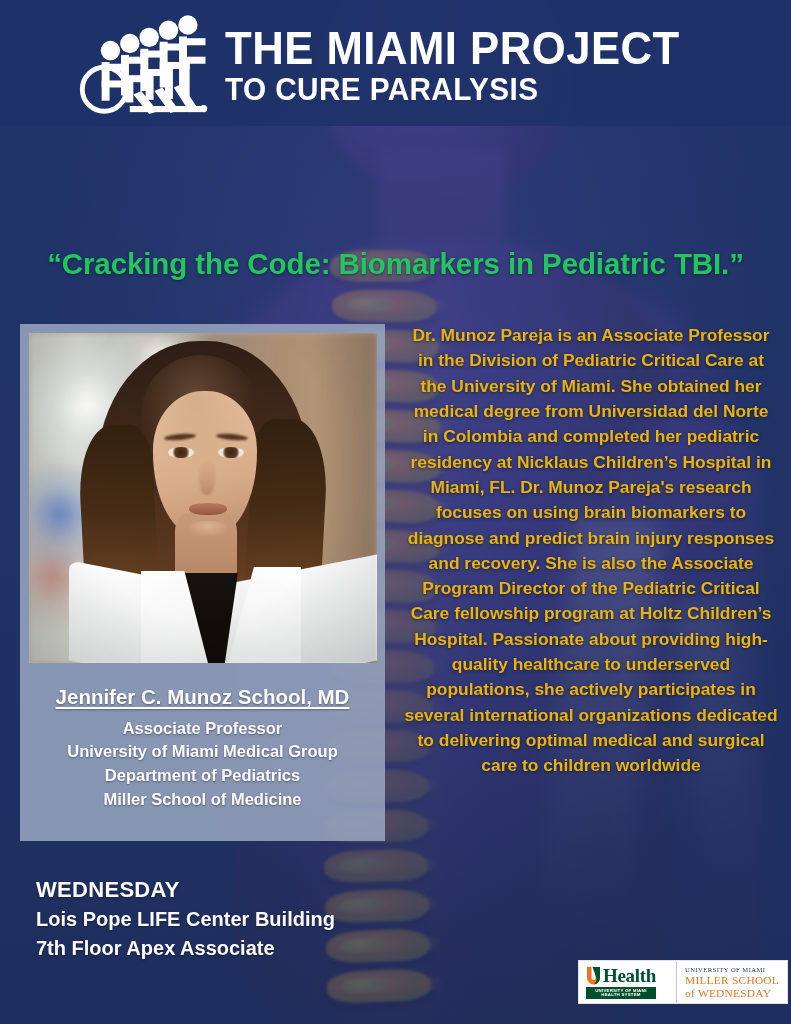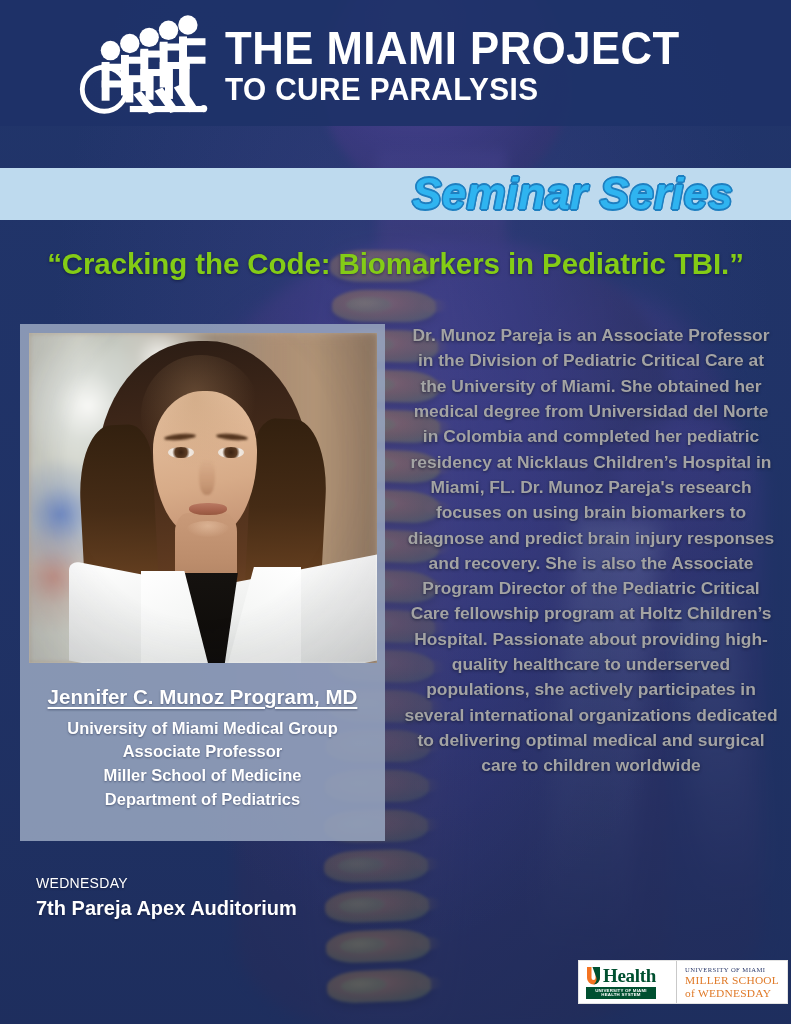--- a/index.html
+++ b/index.html
@@ -152,21 +152,21 @@
     white-space:nowrap;
   }
 
   
   .title-band {
     position:absolute; left:0; top:220px; width:791px; height:88px;
     display:flex; align-items:center; justify-content:center;
   }
   .seminar-title {
     font-family:"Liberation Sans", sans-serif;
-    font-weight:bold; font-size:29.5px; color:#84cc16;
+    font-weight:bold; font-size:29.5px; color:#22c55e;
     letter-spacing:-.1px; white-space:nowrap;
     text-shadow:0 1px 3px rgba(10,15,40,.55);
   }
 
   
   .left-panel {
     position:absolute; left:20px; top:324px;
     width:365px; height:517px;
     background:rgba(150,164,190,.88);
   }
@@ -285,29 +285,29 @@
   }
   .cred-line {
     font-size:16.5px; font-weight:bold; line-height:1.44;
     text-shadow:0 1px 2px rgba(30,40,70,.5);
   }
   .cred-rows { margin-top:6px; }
 
   
   .bio {
     position:absolute; left:404px; top:323px; width:374px;
-    text-align:center; color:#a3a3a3;
+    text-align:center; color:#eab308;
     font-size:17.4px; font-weight:bold; line-height:1.455;
     text-shadow:0 1px 3px rgba(16,22,48,.72);
   }
 
   
   .event { position:absolute; left:36px; top:874px; color:#ffffff; }
   .event-day {
-    font-size:14px; font-weight:normal; letter-spacing:.3px; line-height:1.42;
+    font-size:22px; font-weight:bold; letter-spacing:.3px; line-height:1.42;
     text-shadow:0 1px 2px rgba(16,22,48,.6);
   }
   .event-line {
     font-size:20px; font-weight:bold; line-height:1.44;
     text-shadow:0 1px 2px rgba(16,22,48,.6);
   }
 
   
   .footer-logos {
     position:absolute; left:578px; top:960px;
@@ -428,23 +428,20 @@
         <rect x="60" y="105" width="86" height="7"></rect>
         <circle cx="144" cy="108" r="4"></circle>
       </g>
     </svg>
     <div class="logo-words">
       <div class="logo-line1">THE MIAMI PROJECT</div>
       <div class="logo-line2">TO CURE PARALYSIS</div>
     </div>
   </div>
 
-  <div class="banner">
-    <span class="banner-text">Seminar Series</span>
-  </div>
 
   <div class="title-band">
     <h1 class="seminar-title">“Cracking the Code: Biomarkers in Pediatric TBI.”</h1>
   </div>
 
   <div class="left-panel"></div>
 
   <div class="photo-frame">
     <div class="pt">
       <div class="pt-bg"></div>
@@ -465,34 +462,35 @@
       <div class="pt-coat-l"></div>
       <div class="pt-coat-r"></div>
       <div class="pt-shirt"></div>
       <div class="pt-lapel-l"></div>
       <div class="pt-lapel-r"></div>
       <div class="pt-grain"></div>
     </div>
   </div>
 
   <div class="cred">
-    <div class="cred-name">Jennifer C. Munoz Program, MD</div>
+    <div class="cred-name">Jennifer C. Munoz School, MD</div>
     <div class="cred-rows">
+      <div class="cred-line">Associate Professor</div>
       <div class="cred-line">University of Miami Medical Group</div>
-      <div class="cred-line">Associate Professor</div>
+      <div class="cred-line">Department of Pediatrics</div>
       <div class="cred-line">Miller School of Medicine</div>
-      <div class="cred-line">Department of Pediatrics</div>
     </div>
   </div>
 
   <div class="bio">Dr. Munoz Pareja is an Associate Professor in the Division of Pediatric Critical Care at the University of Miami. She obtained her medical degree from Universidad del Norte in Colombia and completed her pediatric residency at Nicklaus Children’s Hospital in Miami, FL. Dr. Munoz Pareja's research focuses on using brain biomarkers to diagnose and predict brain injury responses and recovery. She is also the Associate Program Director of the Pediatric Critical Care fellowship program at Holtz Children’s Hospital. Passionate about providing high-quality healthcare to underserved populations, she actively participates in several international organizations dedicated to delivering optimal medical and surgical care to children worldwide</div>
 
   <div class="event">
     <div class="event-day">WEDNESDAY</div>
-    <div class="event-line">7th Pareja Apex Auditorium</div>
+    <div class="event-line">Lois Pope LIFE Center Building</div>
+    <div class="event-line">7th Floor Apex Associate</div>
   </div>
 
   <div class="footer-logos">
     <div class="uhealth">
       <div class="uhealth-row">
         <svg class="uh-u" viewBox="0 0 30 38">
           <path d="M2 2 h9 v22 a4 4 0 0 0 8 0 V2 h9 v22 a13 13 0 0 1 -26 0 Z" fill="#f47321"></path>
           <path d="M13 2 h15 v22 a13 13 0 0 1 -13 13 a14 14 0 0 0 6 -13 Z" fill="#005030"></path>
         </svg>
         <span class="uh-word">Health</span>

